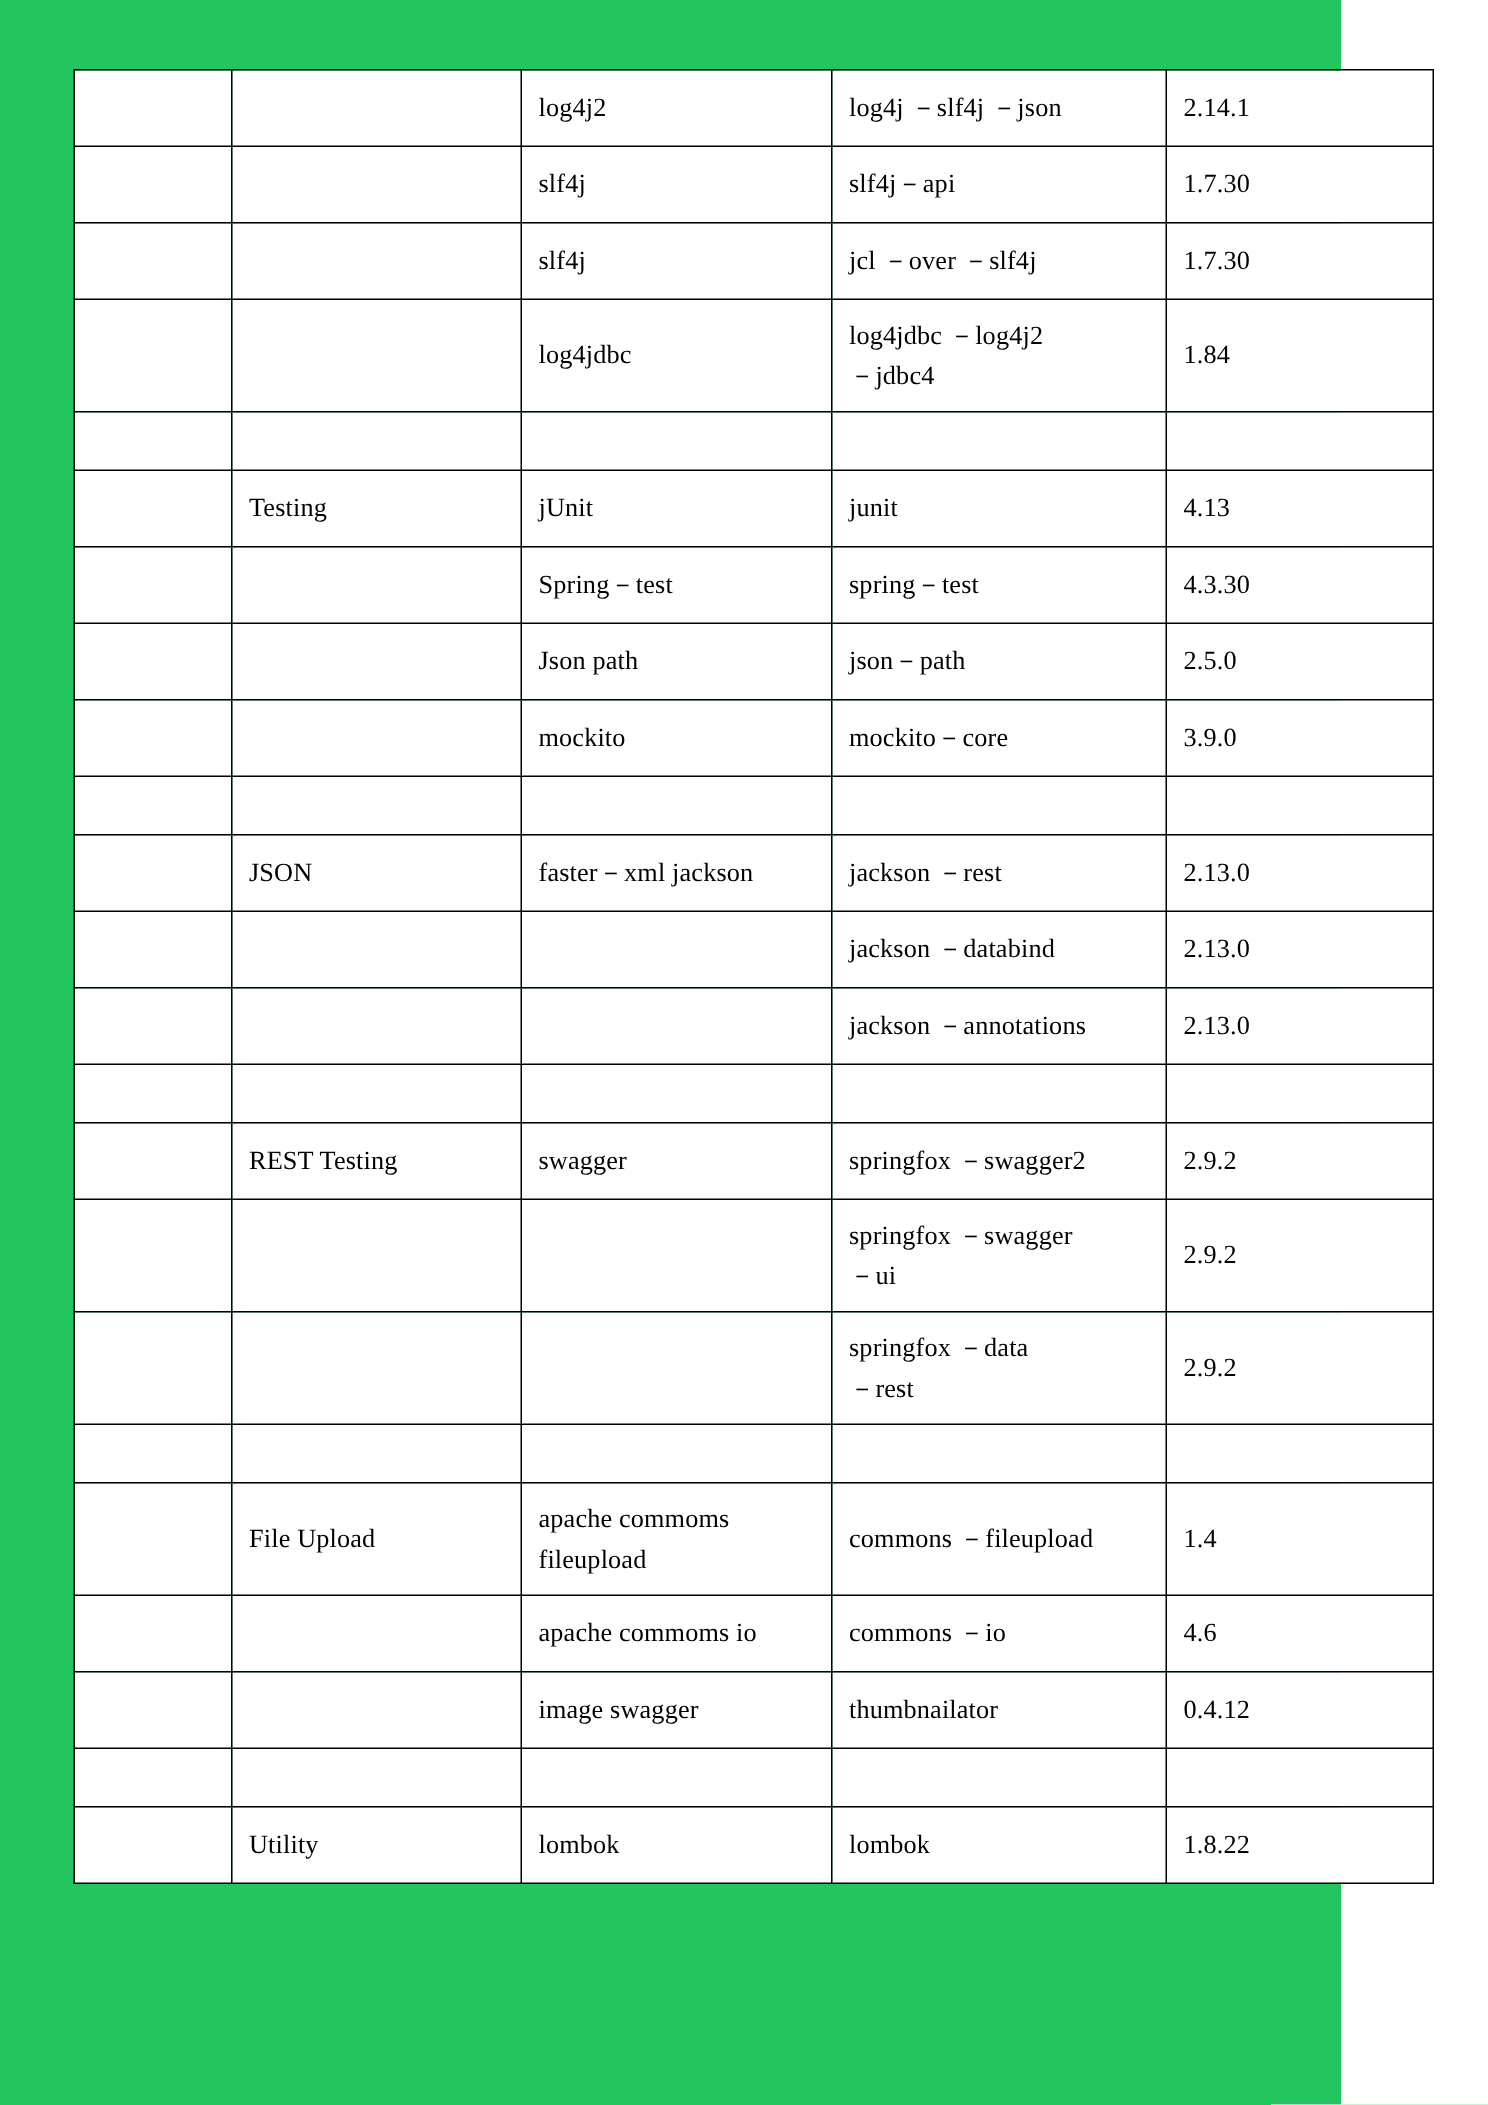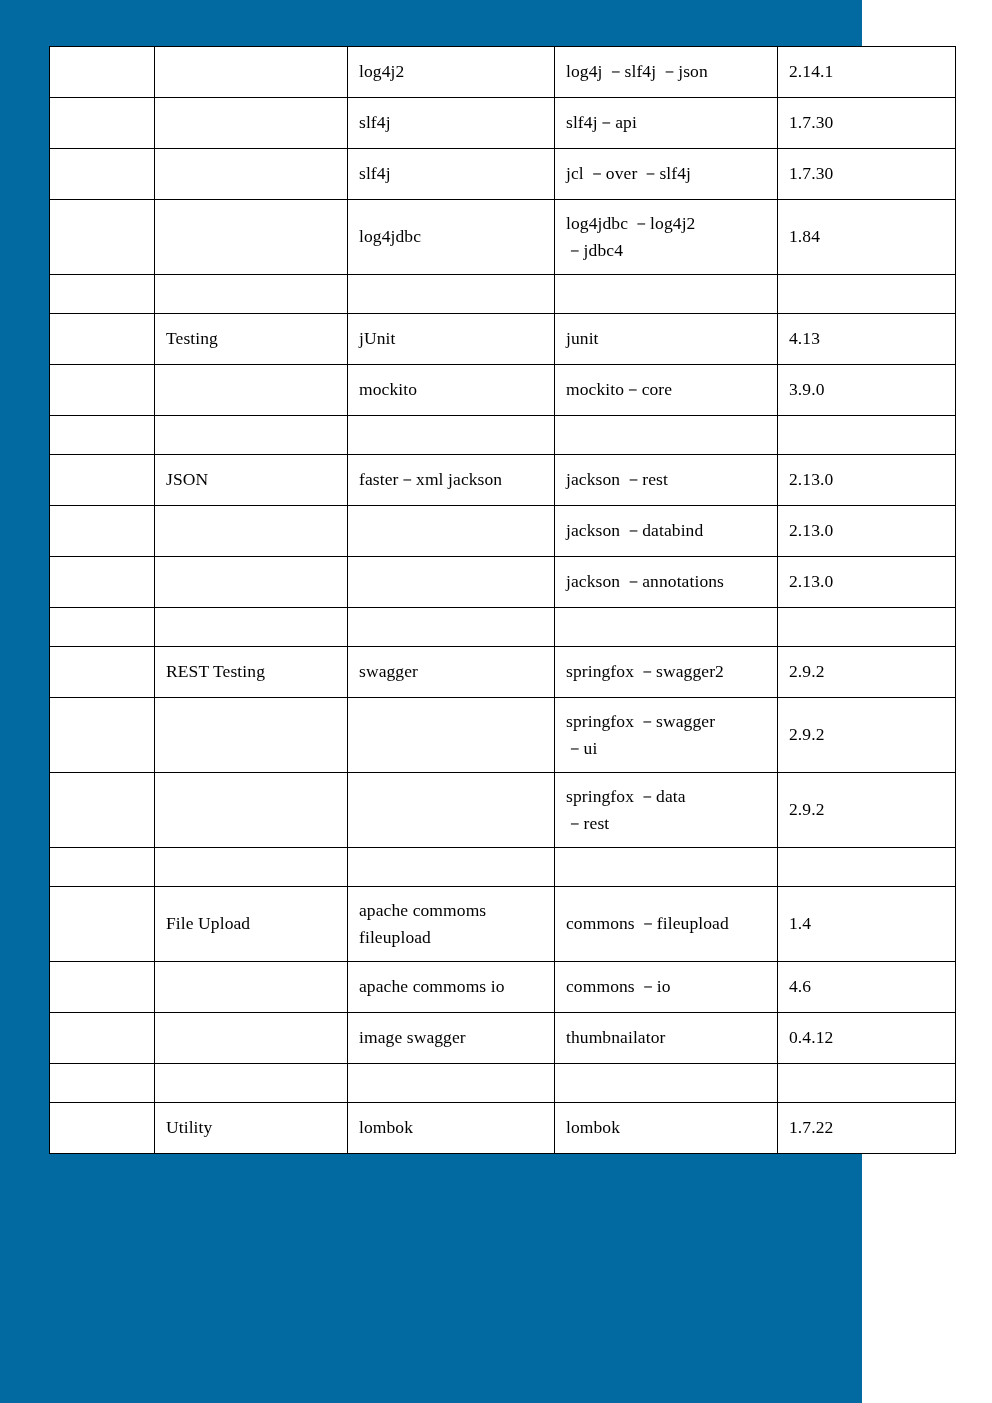--- a/index.html
+++ b/index.html
@@ -15,21 +15,22 @@
     position: relative;
     overflow: hidden;
   }
 
   #doc-page {
     position: absolute;
     left: 0;
     top: 0;
     width: 862px;
     height: 1403px;
-    background: #0369a1;
+    background: #22c55e;
+    padding-left: 32px;
   }
 
   #dependency-table {
     position: absolute;
     left: 49px;
     top: 46px;
     width: 906px;
     border-collapse: collapse;
     table-layout: fixed;
   }
@@ -191,20 +192,54 @@
           </td>
         </tr>
         <tr class="normal">
           <td>
             <span class="cell-text empty-cell"></span>
           </td>
           <td>
             <span class="cell-text empty-cell"></span>
           </td>
           <td>
+            <span class="cell-text">Spring－test</span>
+          </td>
+          <td>
+            <span class="cell-text">spring－test</span>
+          </td>
+          <td>
+            <span class="cell-text">4.3.30</span>
+          </td>
+        </tr>
+        <tr class="normal">
+          <td>
+            <span class="cell-text empty-cell"></span>
+          </td>
+          <td>
+            <span class="cell-text empty-cell"></span>
+          </td>
+          <td>
+            <span class="cell-text">Json path</span>
+          </td>
+          <td>
+            <span class="cell-text">json－path</span>
+          </td>
+          <td>
+            <span class="cell-text">2.5.0</span>
+          </td>
+        </tr>
+        <tr class="normal">
+          <td>
+            <span class="cell-text empty-cell"></span>
+          </td>
+          <td>
+            <span class="cell-text empty-cell"></span>
+          </td>
+          <td>
             <span class="cell-text">mockito</span>
           </td>
           <td>
             <span class="cell-text">mockito－core</span>
           </td>
           <td>
             <span class="cell-text">3.9.0</span>
           </td>
         </tr>
         <tr class="spacer">
@@ -438,18 +473,18 @@
           <td>
             <span class="cell-text">Utility</span>
           </td>
           <td>
             <span class="cell-text">lombok</span>
           </td>
           <td>
             <span class="cell-text">lombok</span>
           </td>
           <td>
-            <span class="cell-text">1.7.22</span>
+            <span class="cell-text">1.8.22</span>
           </td>
         </tr>
       </tbody>
   </table>
 </div>
 
 </body></html>

